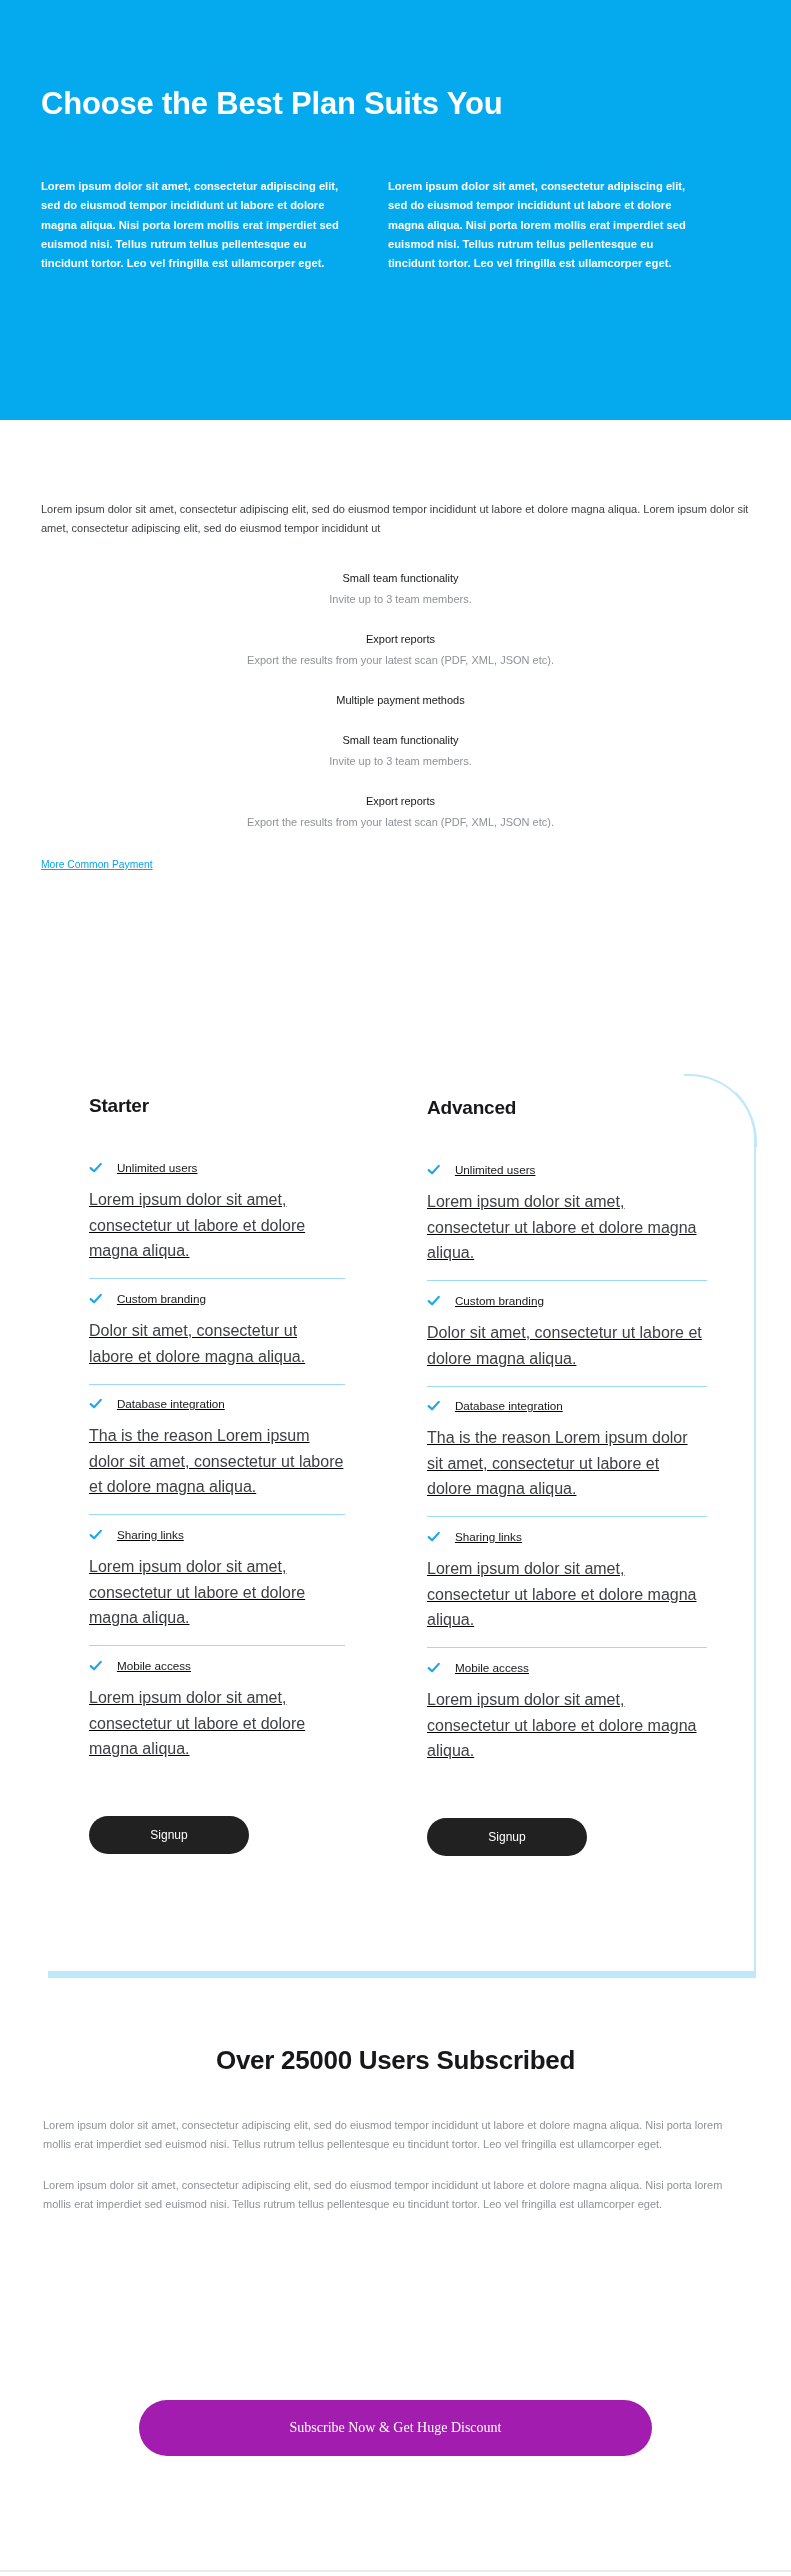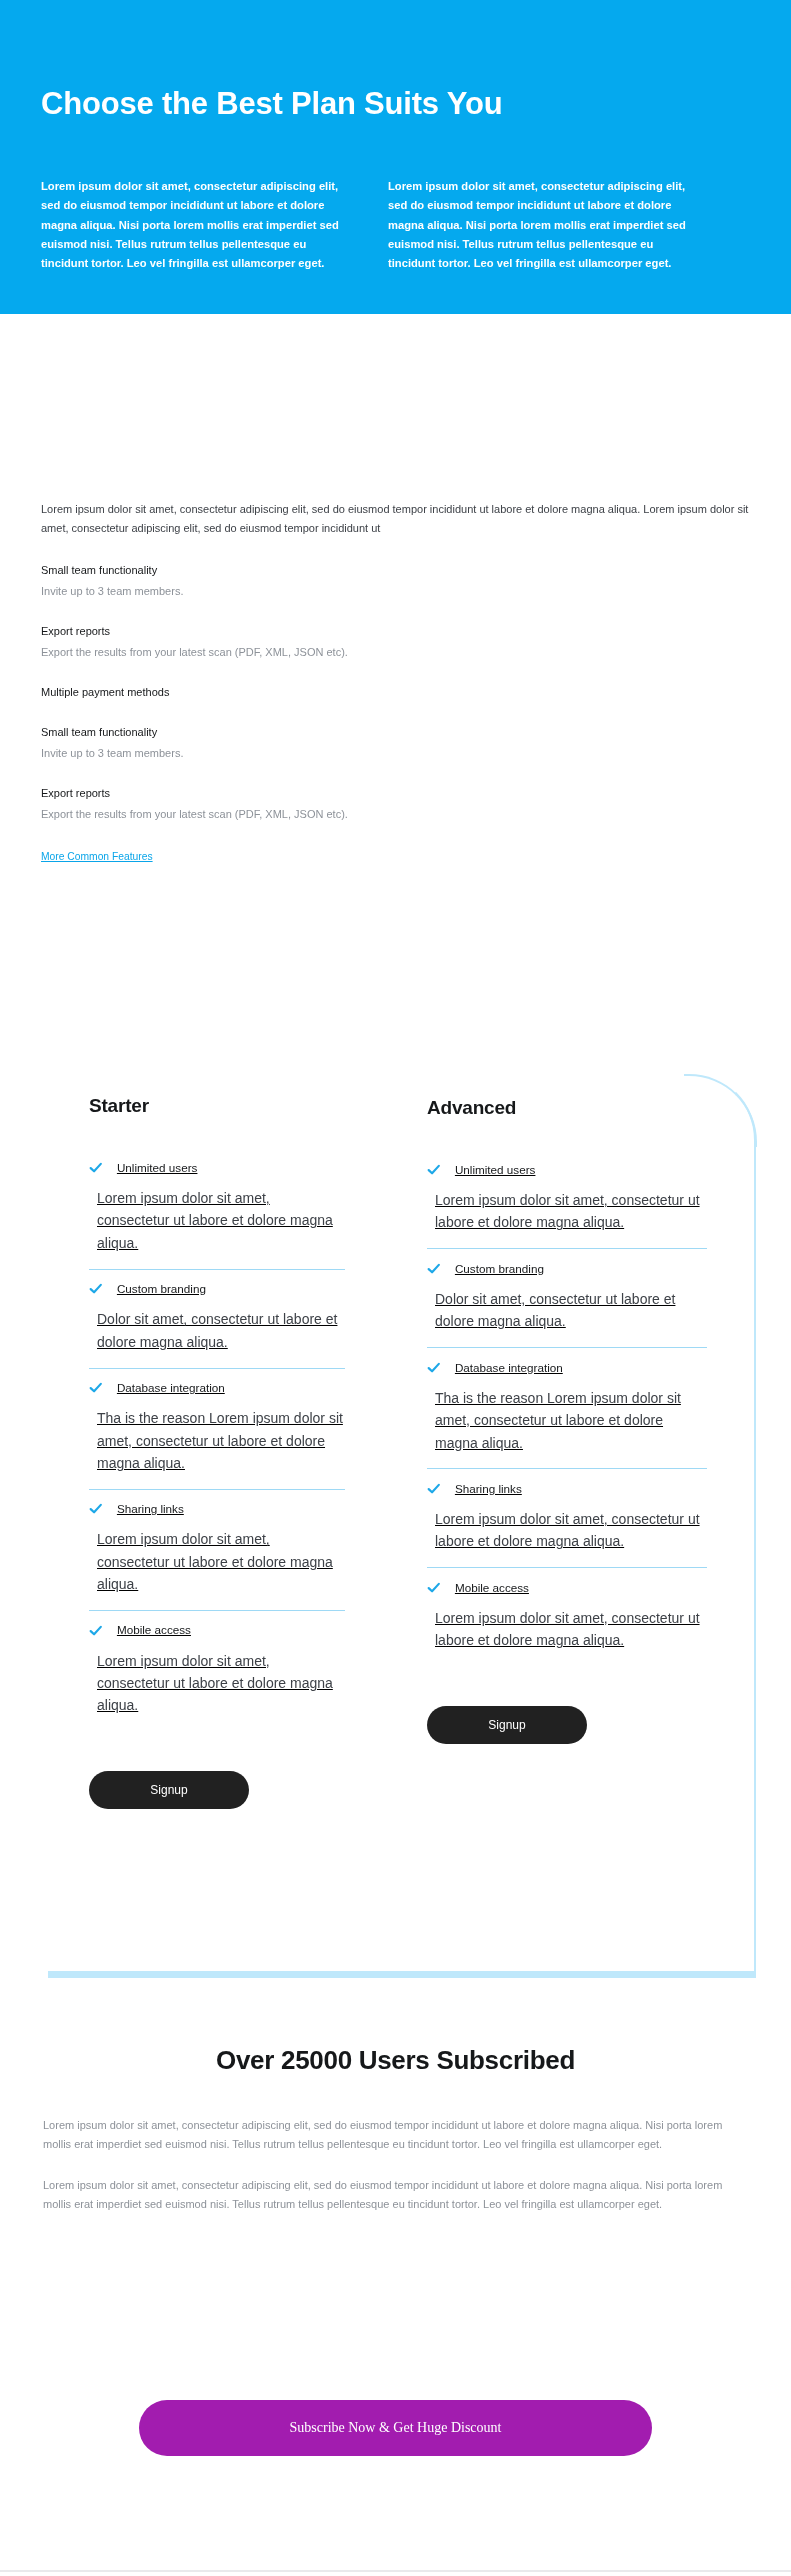--- a/index.html
+++ b/index.html
@@ -18,21 +18,21 @@
     height: 2576px;
     background: #ffffff;
     overflow: hidden;
   }
 
   
   .hero {
     position: absolute;
     left: 0; top: 0;
     width: 791px;
-    height: 314px;
+    height: 420px;
     background: #05A9EE;
     padding: 12px;
   }
   .hero-title {
     position: absolute;
     left: 41px;
     top: 85px;
     font-size: 31px;
     font-weight: bold;
     color: #ffffff;
@@ -69,21 +69,21 @@
     letter-spacing: -0.1px;
   }
   .section-intro {
     margin-top: 23.4px;
     width: 710px;
     font-size: 11px;
     line-height: 1.72;
     color: #3d4147;
   }
 
-  .feature-list { margin-top: 24px; }
+  .feature-list { margin-top: 32px; text-align: center; }
   .feature-block { margin-bottom: 23.4px; }
   .feature-title {
     font-size: 11px;
     color: #16181a;
     line-height: 1.5;
   }
   .feature-desc {
     margin-top: 4.5px;
     font-size: 11px;
     color: #8d9299;
@@ -164,25 +164,24 @@
     height: 13.5px;
     flex: 0 0 13.5px;
     display: block;
   }
   .plan-row-label {
     font-size: 11.7px;
     color: #16181a;
     line-height: 1;
   }
   .plan-row-desc {
-    font-size: 14px;
+    font-size: 16px;
     line-height: 1.6;
     color: #3d4147;
     padding-bottom: 14.4px;
-    margin-left: 8px;
   }
 
   .signup-wrap { padding: 40px 0 0 0; }
   .signup-btn {
     display: block;
     width: 160px;
     height: 38px;
     border: none;
     border-radius: 19px;
     background: #212121;
@@ -277,21 +276,21 @@
       <div class="feature-block">
         <div class="feature-title">Small team functionality</div>
         <div class="feature-desc">Invite up to 3 team members.</div>
       </div>
       <div class="feature-block">
         <div class="feature-title">Export reports</div>
         <div class="feature-desc">Export the results from your latest scan (PDF, XML, JSON etc).</div>
       </div>
     </div>
 
-    <a class="more-link">More Common Features</a>
+    <a class="more-link">More Common Payment</a>
   </section>
 
   <section class="cards">
 
     <div class="card card-starter">
       <div class="card-inner">
         <div class="card-title">Starter</div>
 
         <div class="plan-row">
           <div class="plan-row-head">

